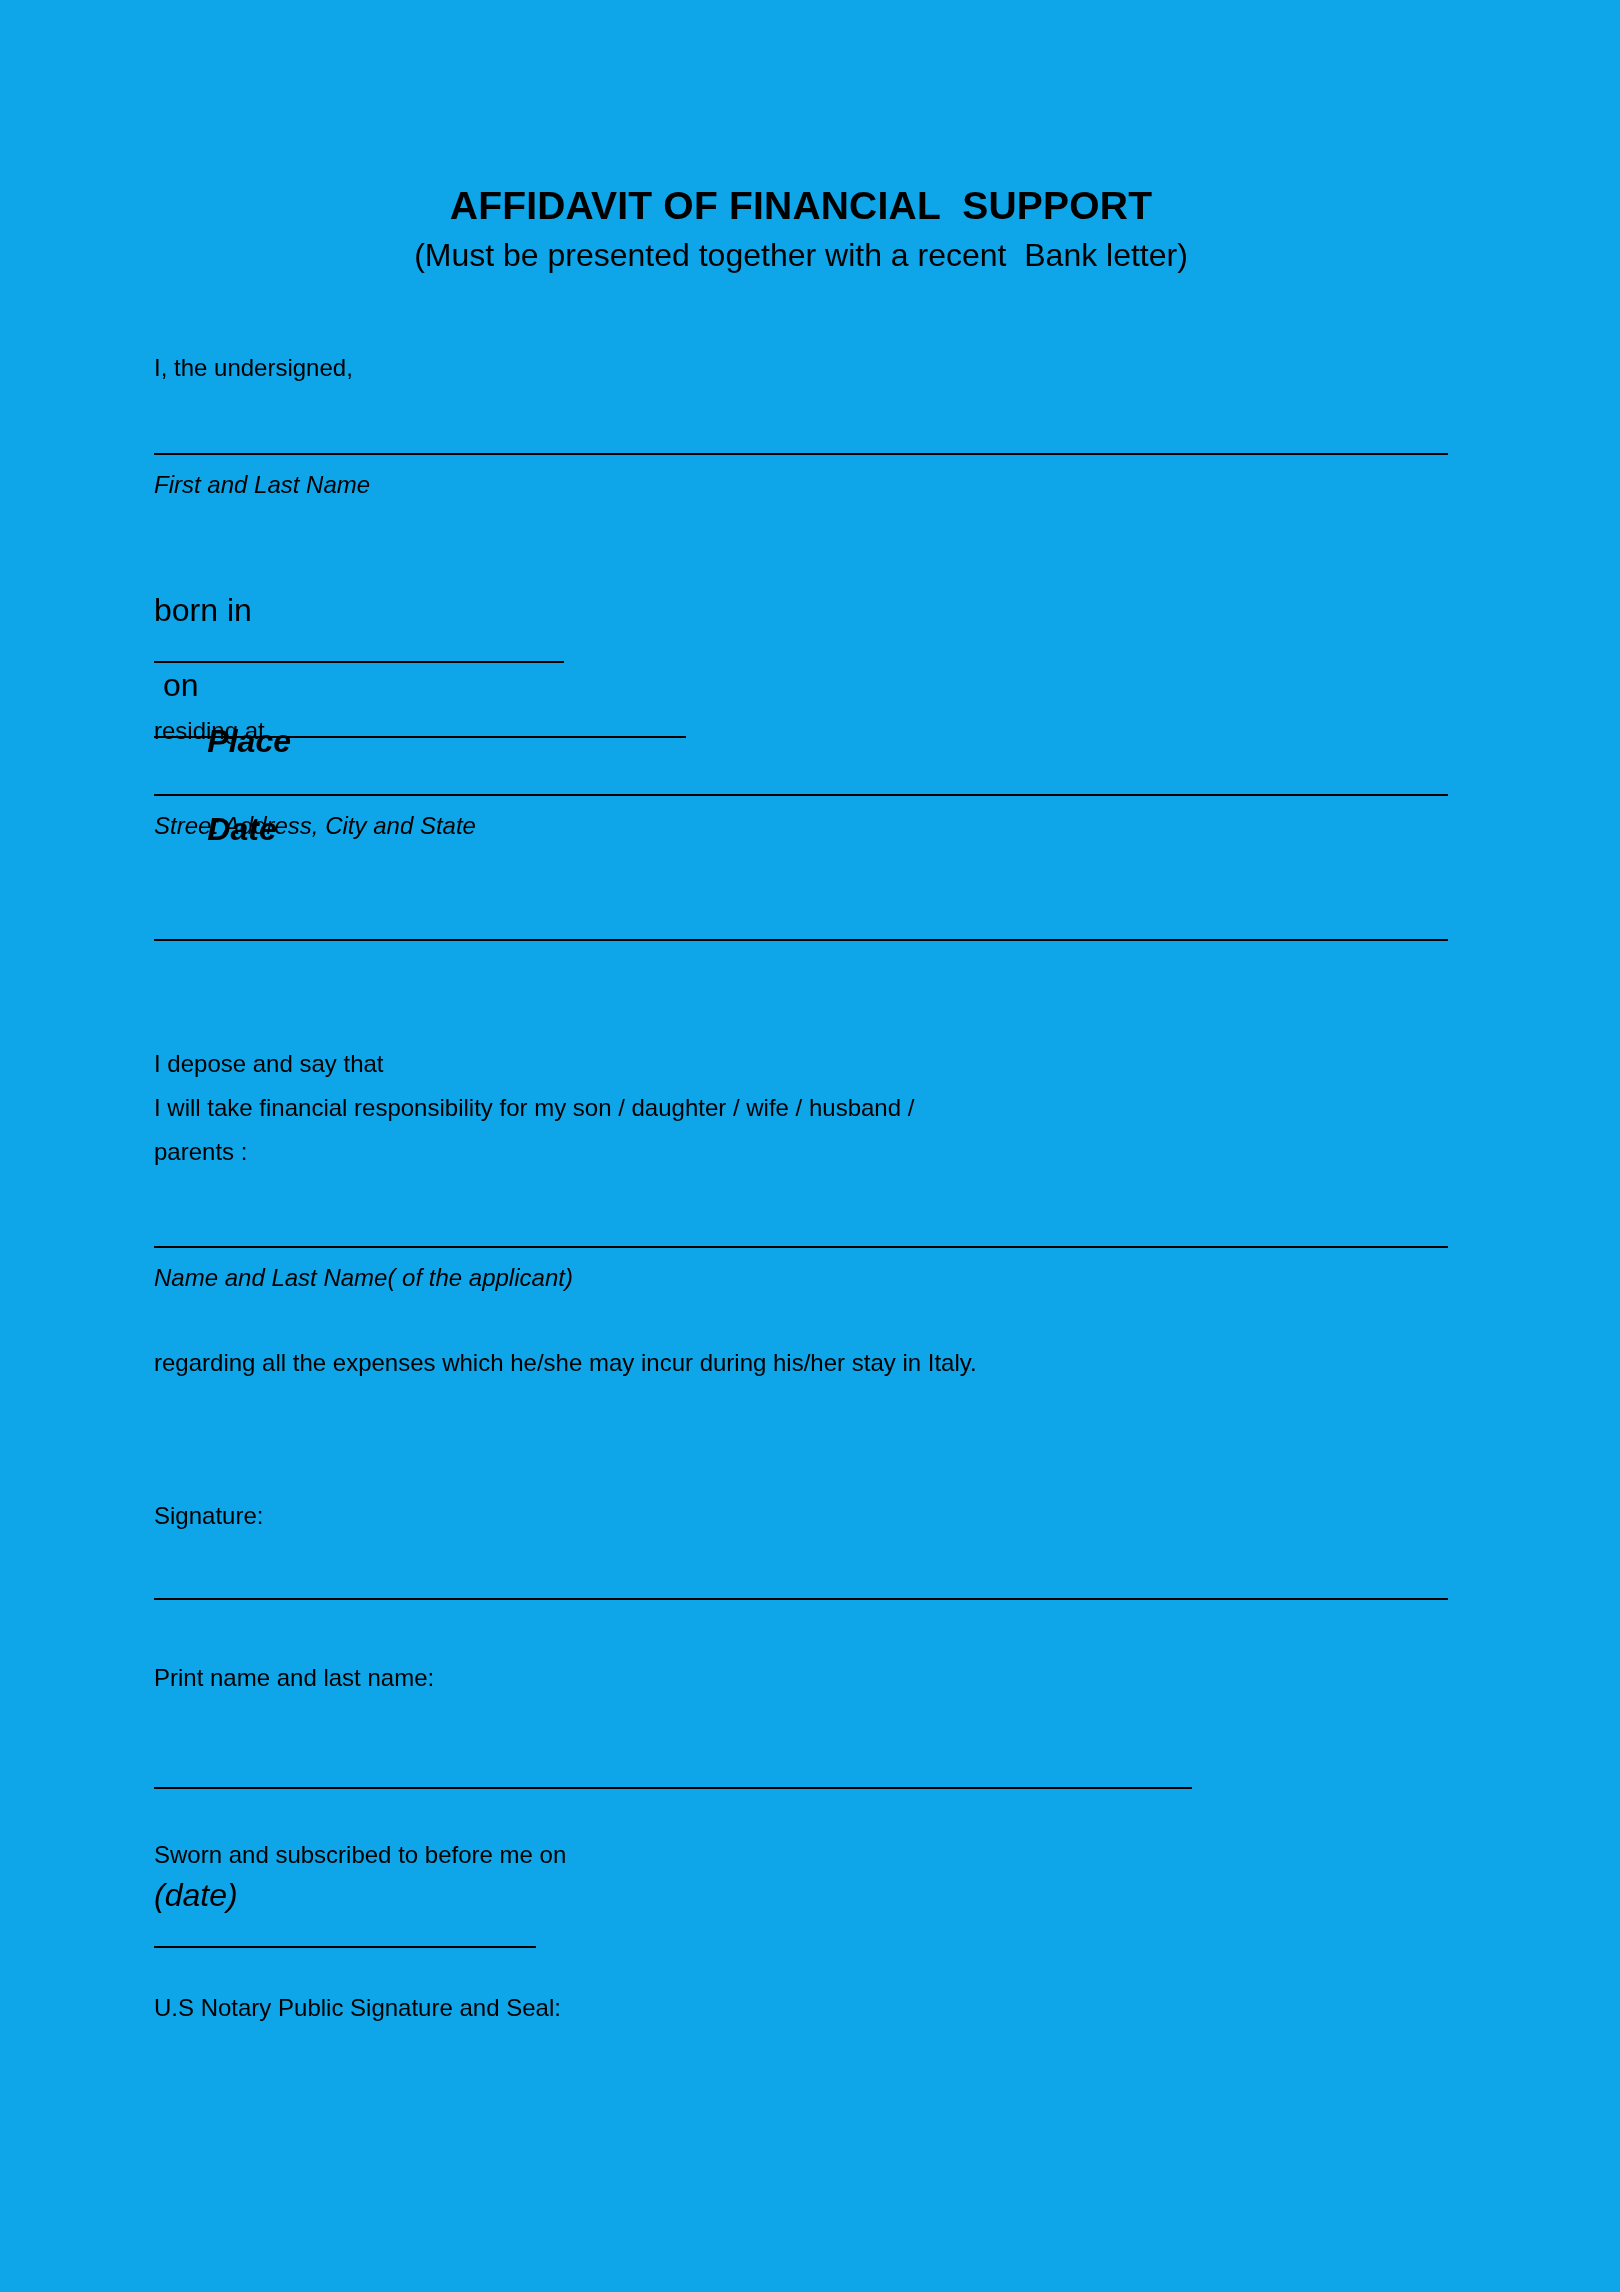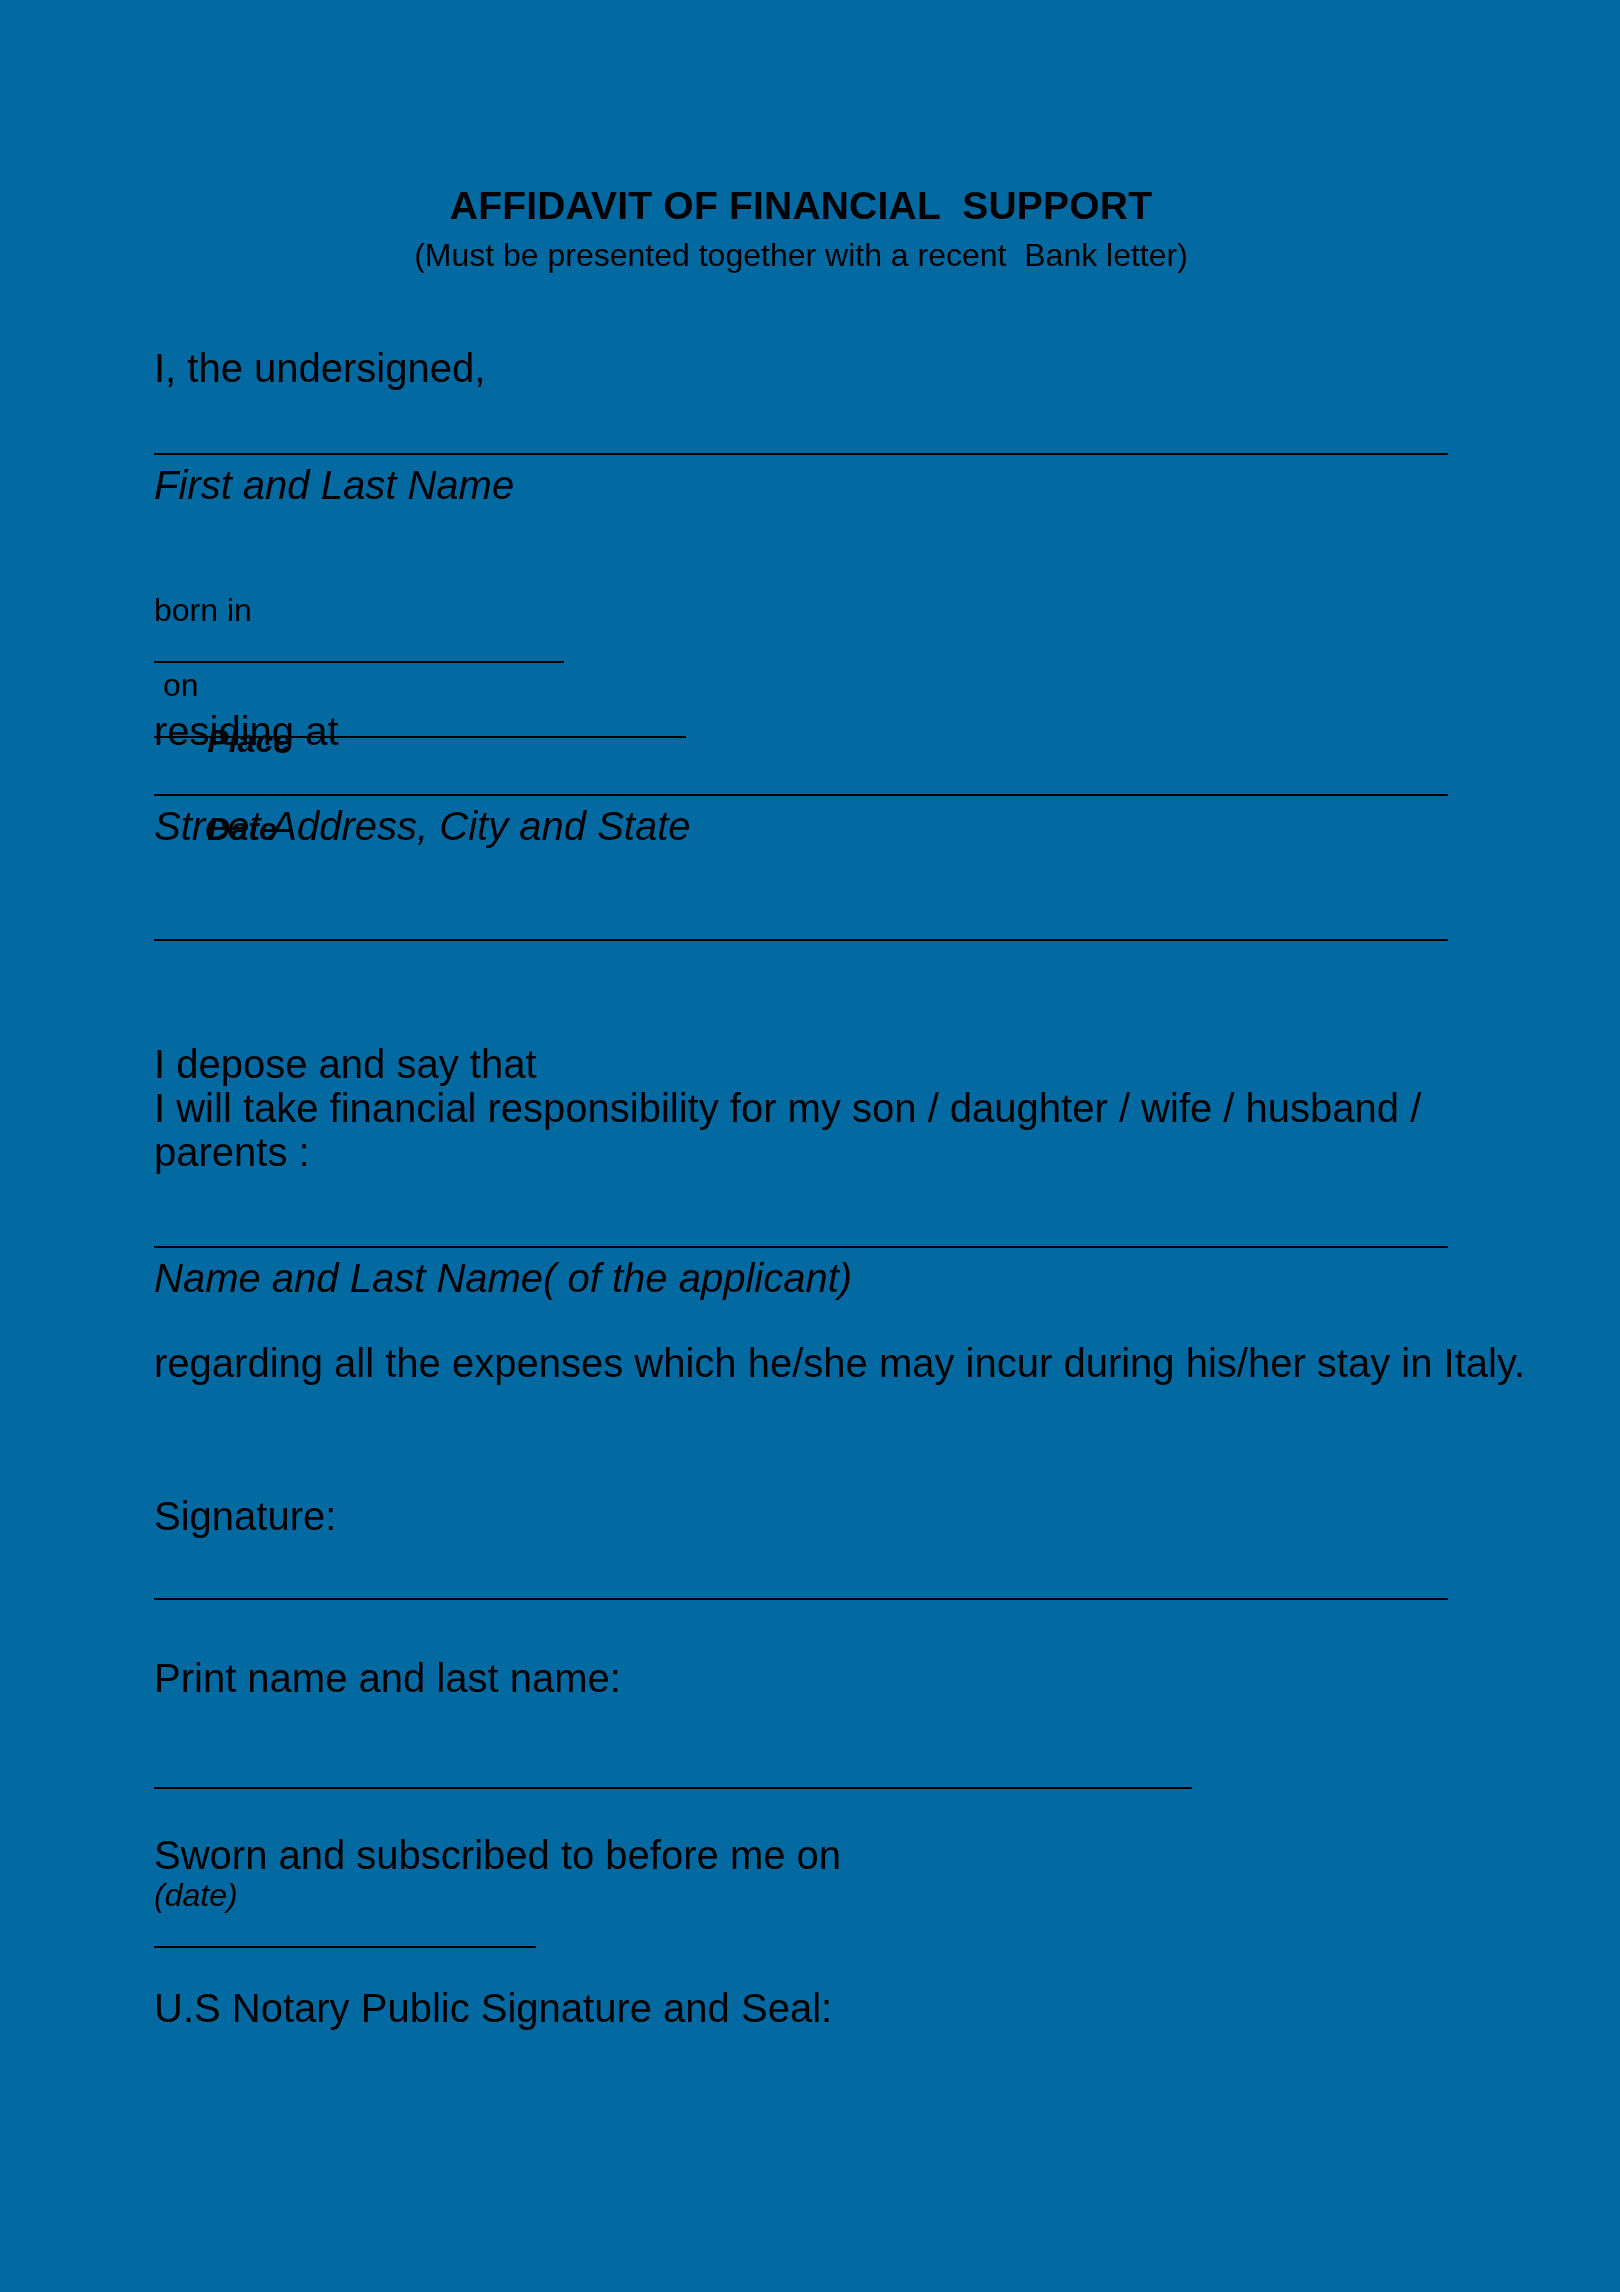--- a/index.html
+++ b/index.html
@@ -9,21 +9,21 @@
     background: #ffffff;
   }
   body {
     font-family: "Liberation Sans", sans-serif;
     color: #000000;
   }
   .page {
     position: relative;
     width: 1620px;
     height: 2293px;
-    background: #0369a1;
+    background: #0ea5e9;
     margin: 0 auto;
     overflow: hidden;
   }
   .content {
     position: absolute;
     left: 154px;
     top: 0;
     width: 1294px;
   }
 
@@ -47,21 +47,21 @@
     font-weight: normal;
     line-height: 1.2;
     margin-top: 8.8px;
     white-space: pre;
   }
 
   
   .para {
     position: absolute;
     left: 0;
-    font-size: 40px;
+    font-size: 24px;
     line-height: 44px;
     white-space: pre;
   }
   .para.italic {
     font-style: italic;
   }
 
   
   .rule {
     position: absolute;

